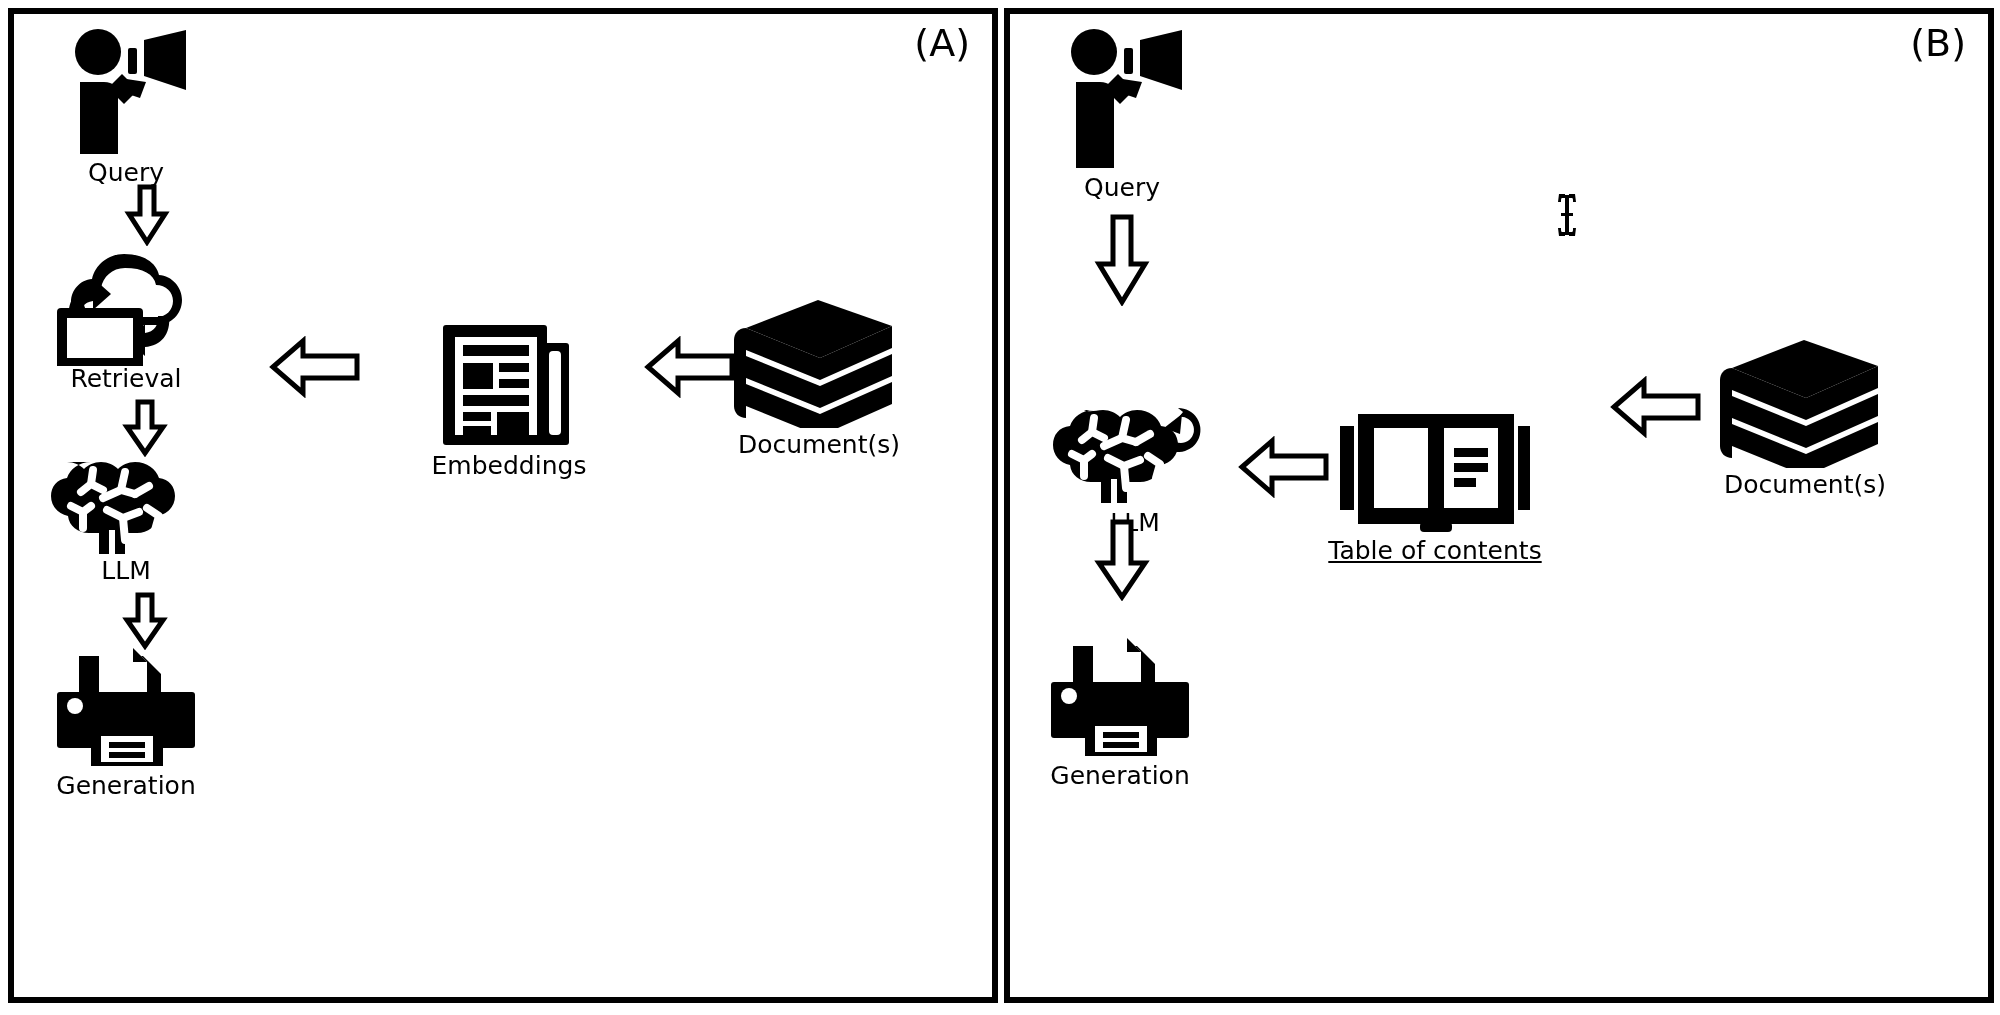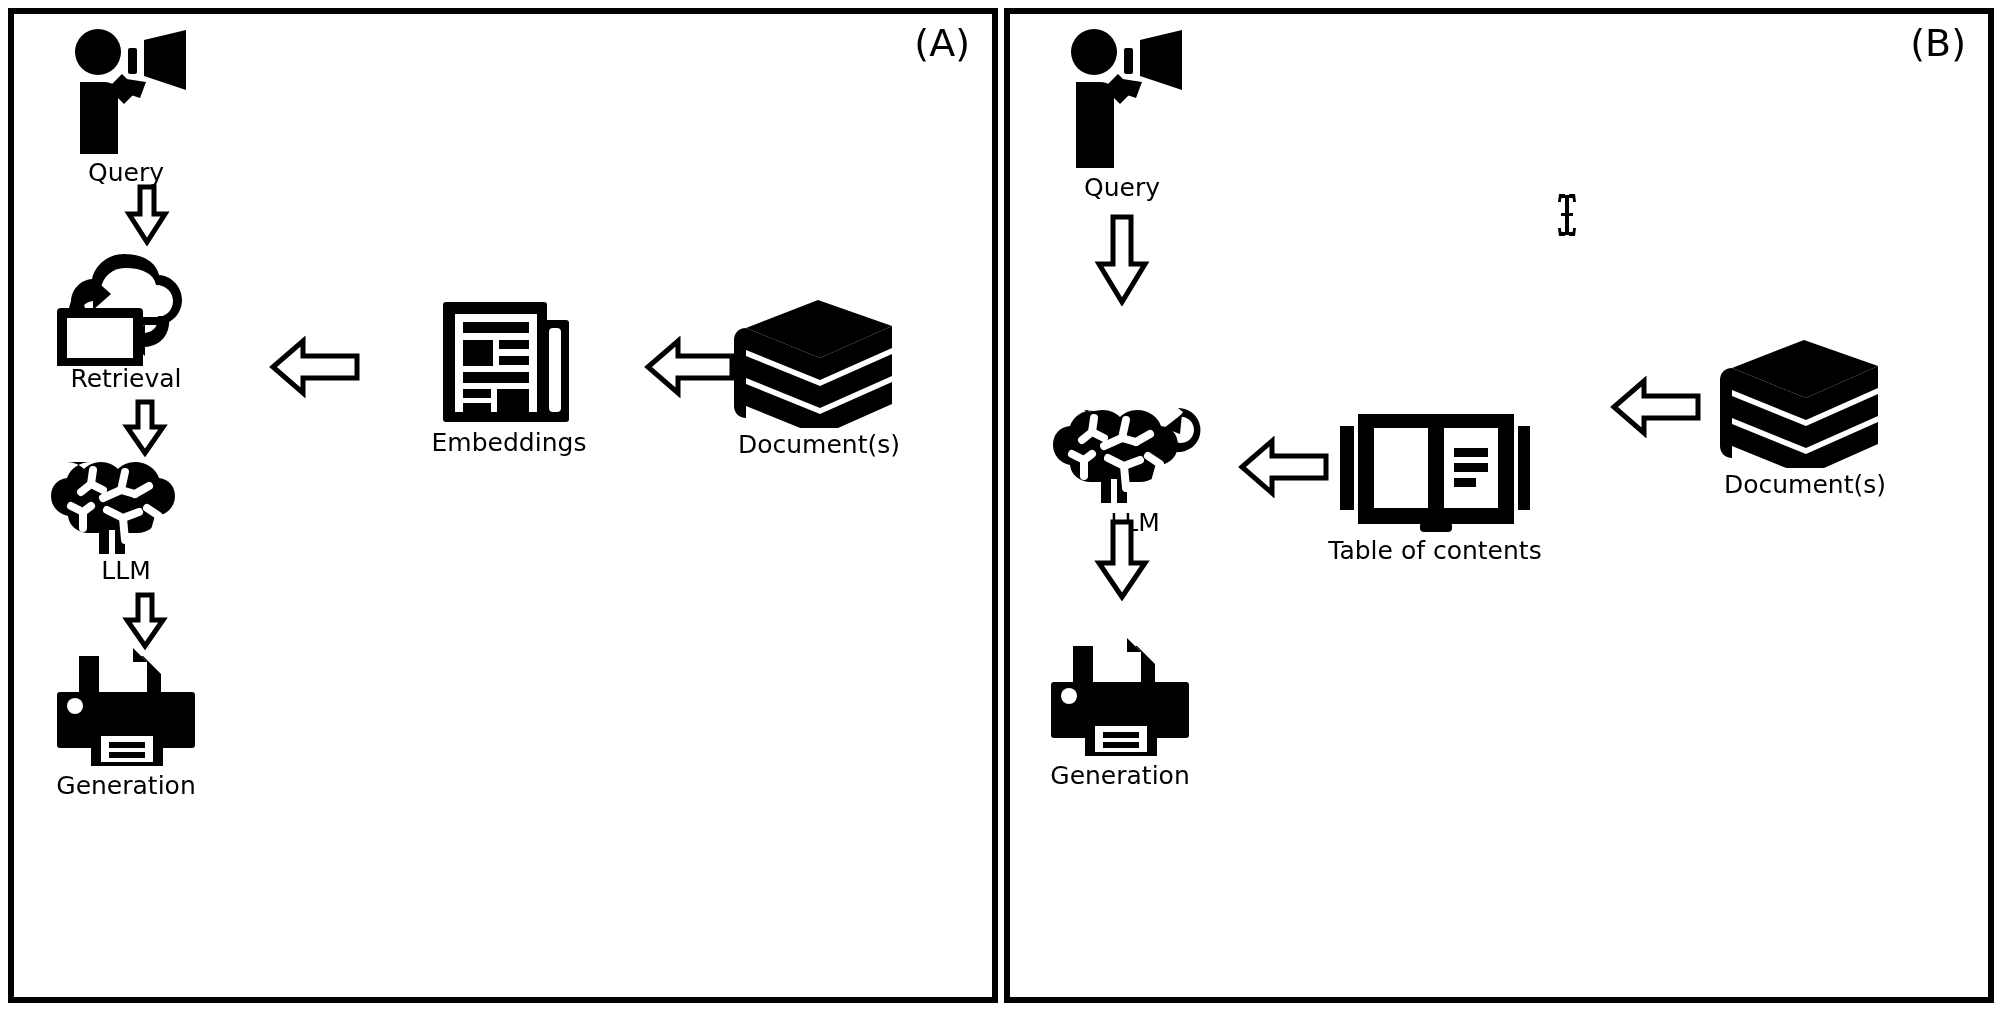--- a/index.html
+++ b/index.html
@@ -168,21 +168,21 @@
 
           <rect class="fillblack" x="40" y="86" width="72" height="36"></rect>
           <rect fill="#ffffff" x="50" y="92" width="52" height="26"></rect>
           <rect class="fillblack" x="58" y="98" width="36" height="6"></rect>
           <rect class="fillblack" x="58" y="108" width="36" height="6"></rect>
         </svg>
       </span>
       <span class="caption">Generation</span>
     </div>
 
-    <div class="node" style="left: 400px; top: 284px; width: 190px;">
+    <div class="node" style="left: 400px; top: 307px; width: 190px;">
       <span class="glyph">
         <svg width="140" height="128" viewBox="0 0 140 128">
           <rect class="fillblack" x="4" y="4" width="104" height="120" rx="3"></rect>
           <rect class="fillblack" x="100" y="22" width="30" height="102" rx="3"></rect>
           <rect fill="#ffffff" x="16" y="16" width="82" height="98"></rect>
           <rect fill="#ffffff" x="110" y="30" width="12" height="84" rx="4"></rect>
           <rect class="fillblack" x="24" y="24" width="66" height="11"></rect>
           <rect class="fillblack" x="24" y="42" width="30" height="26"></rect>
           <rect class="fillblack" x="60" y="42" width="30" height="9"></rect>
           <rect class="fillblack" x="60" y="58" width="30" height="9"></rect>
@@ -291,21 +291,21 @@
           <circle fill="#ffffff" cx="24" cy="62" r="8"></circle>
           <rect class="fillblack" x="40" y="86" width="72" height="36"></rect>
           <rect fill="#ffffff" x="50" y="92" width="52" height="26"></rect>
           <rect class="fillblack" x="58" y="98" width="36" height="6"></rect>
           <rect class="fillblack" x="58" y="108" width="36" height="6"></rect>
         </svg>
       </span>
       <span class="caption">Generation</span>
     </div>
 
-    <div class="node" style="left: 300px; top: 390px; width: 250px;">
+    <div class="node" style="left: 300px; top: 390px; width: 250px; text-decoration: underline;">
       <span class="glyph">
         <svg width="190" height="130" viewBox="0 0 190 130">
 
           <rect class="fillblack" x="18" y="10" width="156" height="14"></rect>
           <rect class="fillblack" x="18" y="20" width="16" height="100"></rect>
           <rect class="fillblack" x="158" y="20" width="16" height="100"></rect>
           <rect class="fillblack" x="18" y="104" width="156" height="16"></rect>
 
           <rect class="fillblack" x="0" y="22" width="14" height="84"></rect>
           <rect class="fillblack" x="178" y="22" width="12" height="84"></rect>

